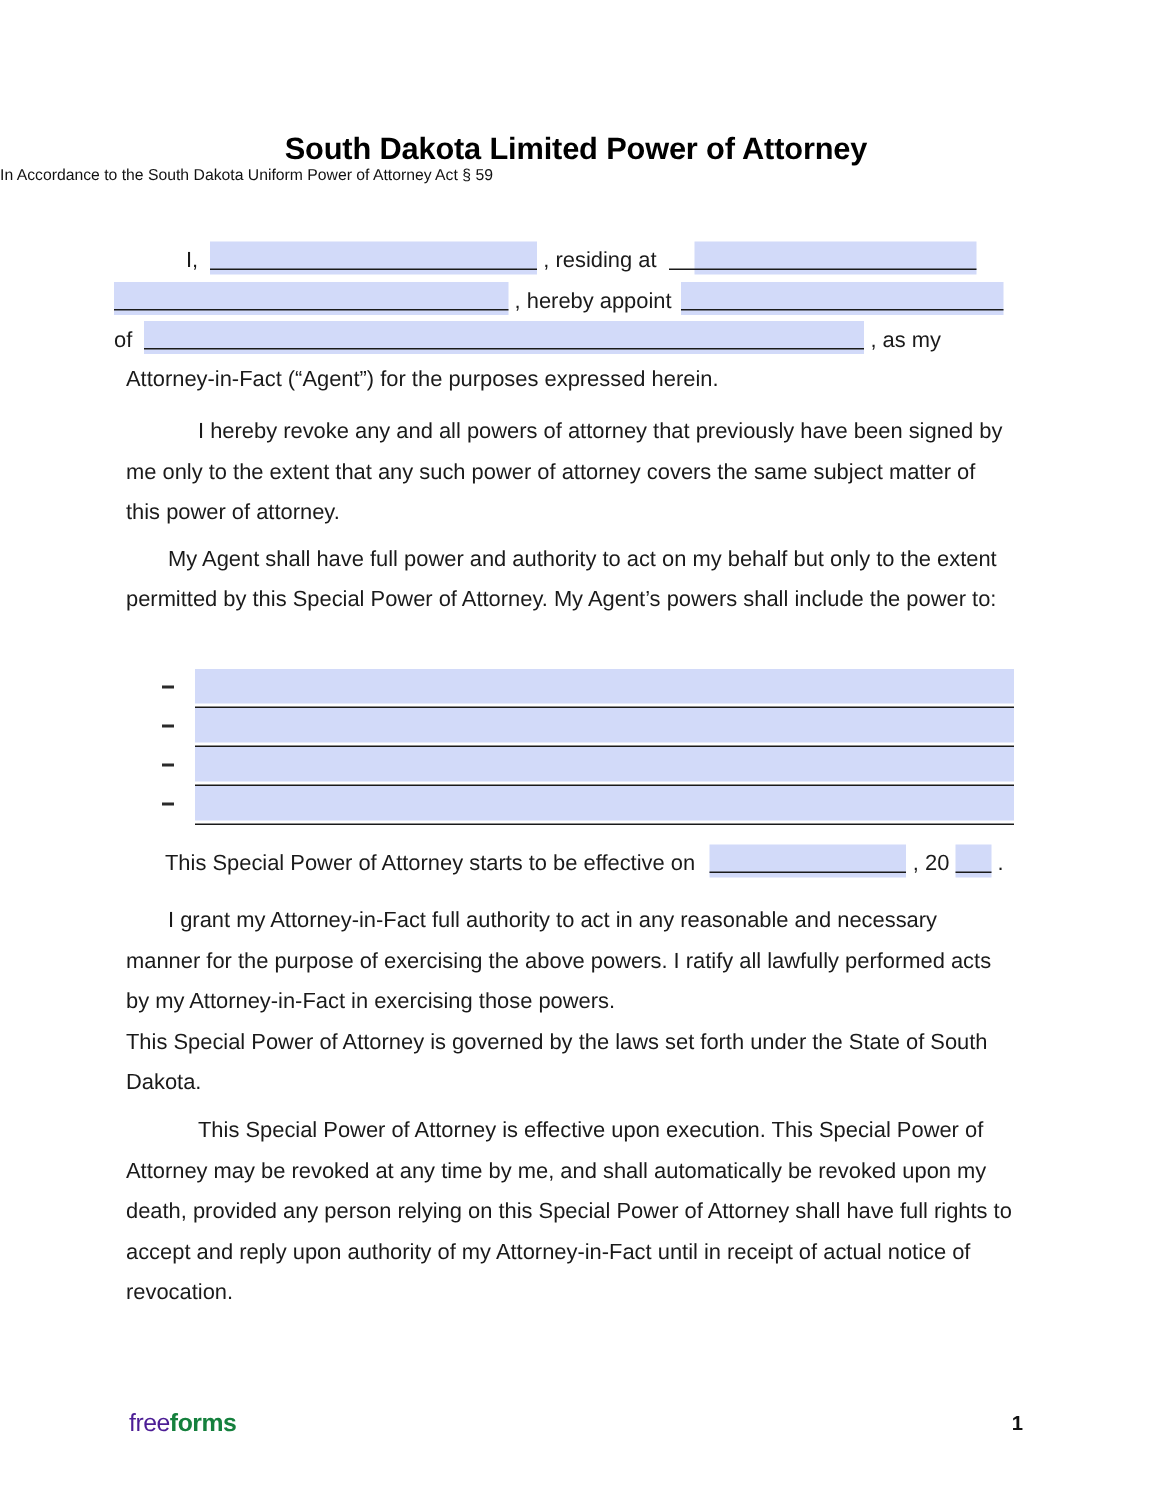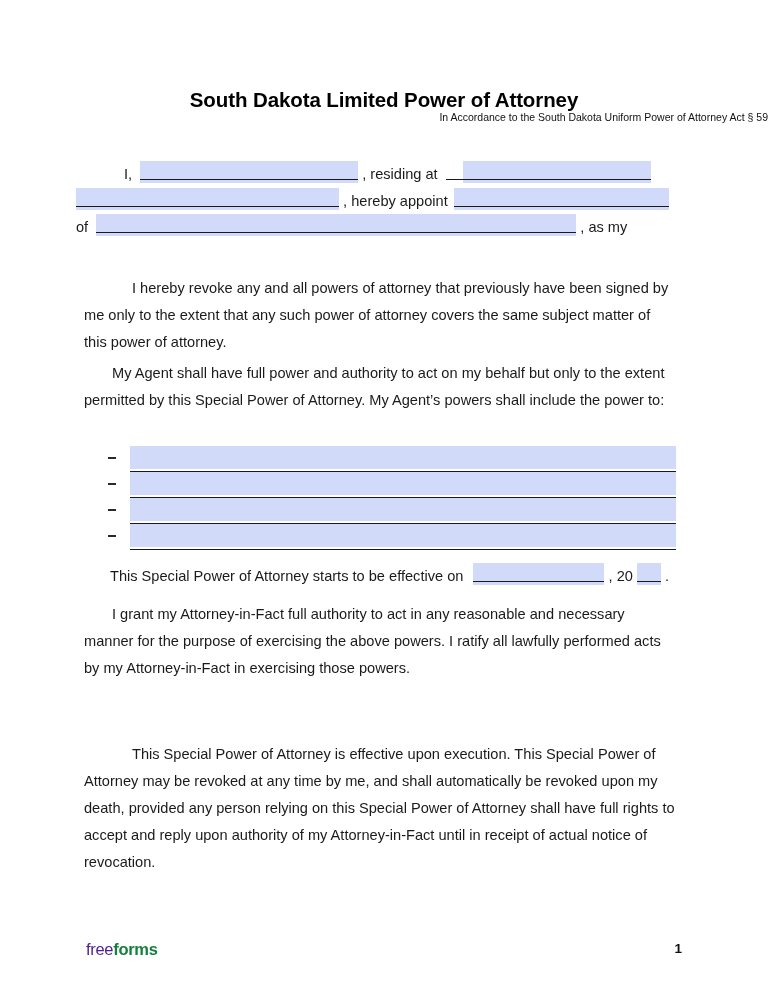--- a/index.html
+++ b/index.html
@@ -31,21 +31,21 @@
     font-size: 20.5px;
     font-weight: bold;
     letter-spacing: -0.1px;
     color: #000000;
   }
   .doc-subtitle {
     position: absolute;
     top: 111px;
     left: 0;
     width: 768px;
-    text-align: right;
+    text-align: left;
     font-size: 10.5px;
     color: #111111;
   }
 
   
   .body-block {
     position: absolute;
     left: 84px;
     width: 592px;
     font-size: 14.6px;
@@ -187,20 +187,21 @@
 
   <div class="fill-row" style="top:214px;">
     <span class="lbl">of</span>
     <span style="display:inline-block;position:relative;width:480px;height:22px;margin-left:4px;">
       <input class="field" style="width: 480px;" placeholder="">
       <span class="rule" style="left:0;width:480px;"></span>
     </span>
     <span class="lbl">, as my</span>
   </div>
 
+  <div class="body-block" style="top:240px;">Attorney-in-Fact (“Agent”) for the purposes expressed herein.</div>
 
   <div class="body-block indent" style="top:275px;">I hereby revoke any and all powers of attorney that previously have been signed by me only to the extent that any such power of attorney covers the same subject matter of this power of attorney.</div>
 
   <div class="body-block indent-sm" style="top:360px;">My Agent shall have full power and authority to act on my behalf but only to the extent permitted by this Special Power of Attorney. My Agent’s powers shall include the power to:</div>
 
   <div class="bullet-row" style="top:446px;">
     <span class="dash"></span>
     <input class="bullet-field" placeholder="" style="">
     <span class="bullet-rule"></span>
   </div>
@@ -229,20 +230,21 @@
     <span class="lbl">, 20</span>
     <span style="display:inline-block;position:relative;width:24px;height:22px;">
       <input class="field" style="width: 24px;" placeholder="">
       <span class="rule" style="left:0;width:24px;"></span>
     </span>
     <span class="lbl">.</span>
   </div>
 
   <div class="body-block indent-sm" style="top:601px;">I grant my Attorney-in-Fact full authority to act in any reasonable and necessary manner for the purpose of exercising the above powers. I ratify all lawfully performed acts by my Attorney-in-Fact in exercising those powers.</div>
 
+  <div class="body-block" style="top:682px;">This Special Power of Attorney is governed by the laws set forth under the State of South Dakota.</div>
 
   <div class="body-block indent" style="top:741px;">This Special Power of Attorney is effective upon execution. This Special Power of Attorney may be revoked at any time by me, and shall automatically be revoked upon my death, provided any person relying on this Special Power of Attorney shall have full rights to accept and reply upon authority of my Attorney-in-Fact until in receipt of actual notice of revocation.</div>
 
   <div class="footer-logo">
     <span class="logo-free">free</span><span class="logo-forms">forms</span>
   </div>
   <div class="footer-page">1</div>
 
 </div>
 

